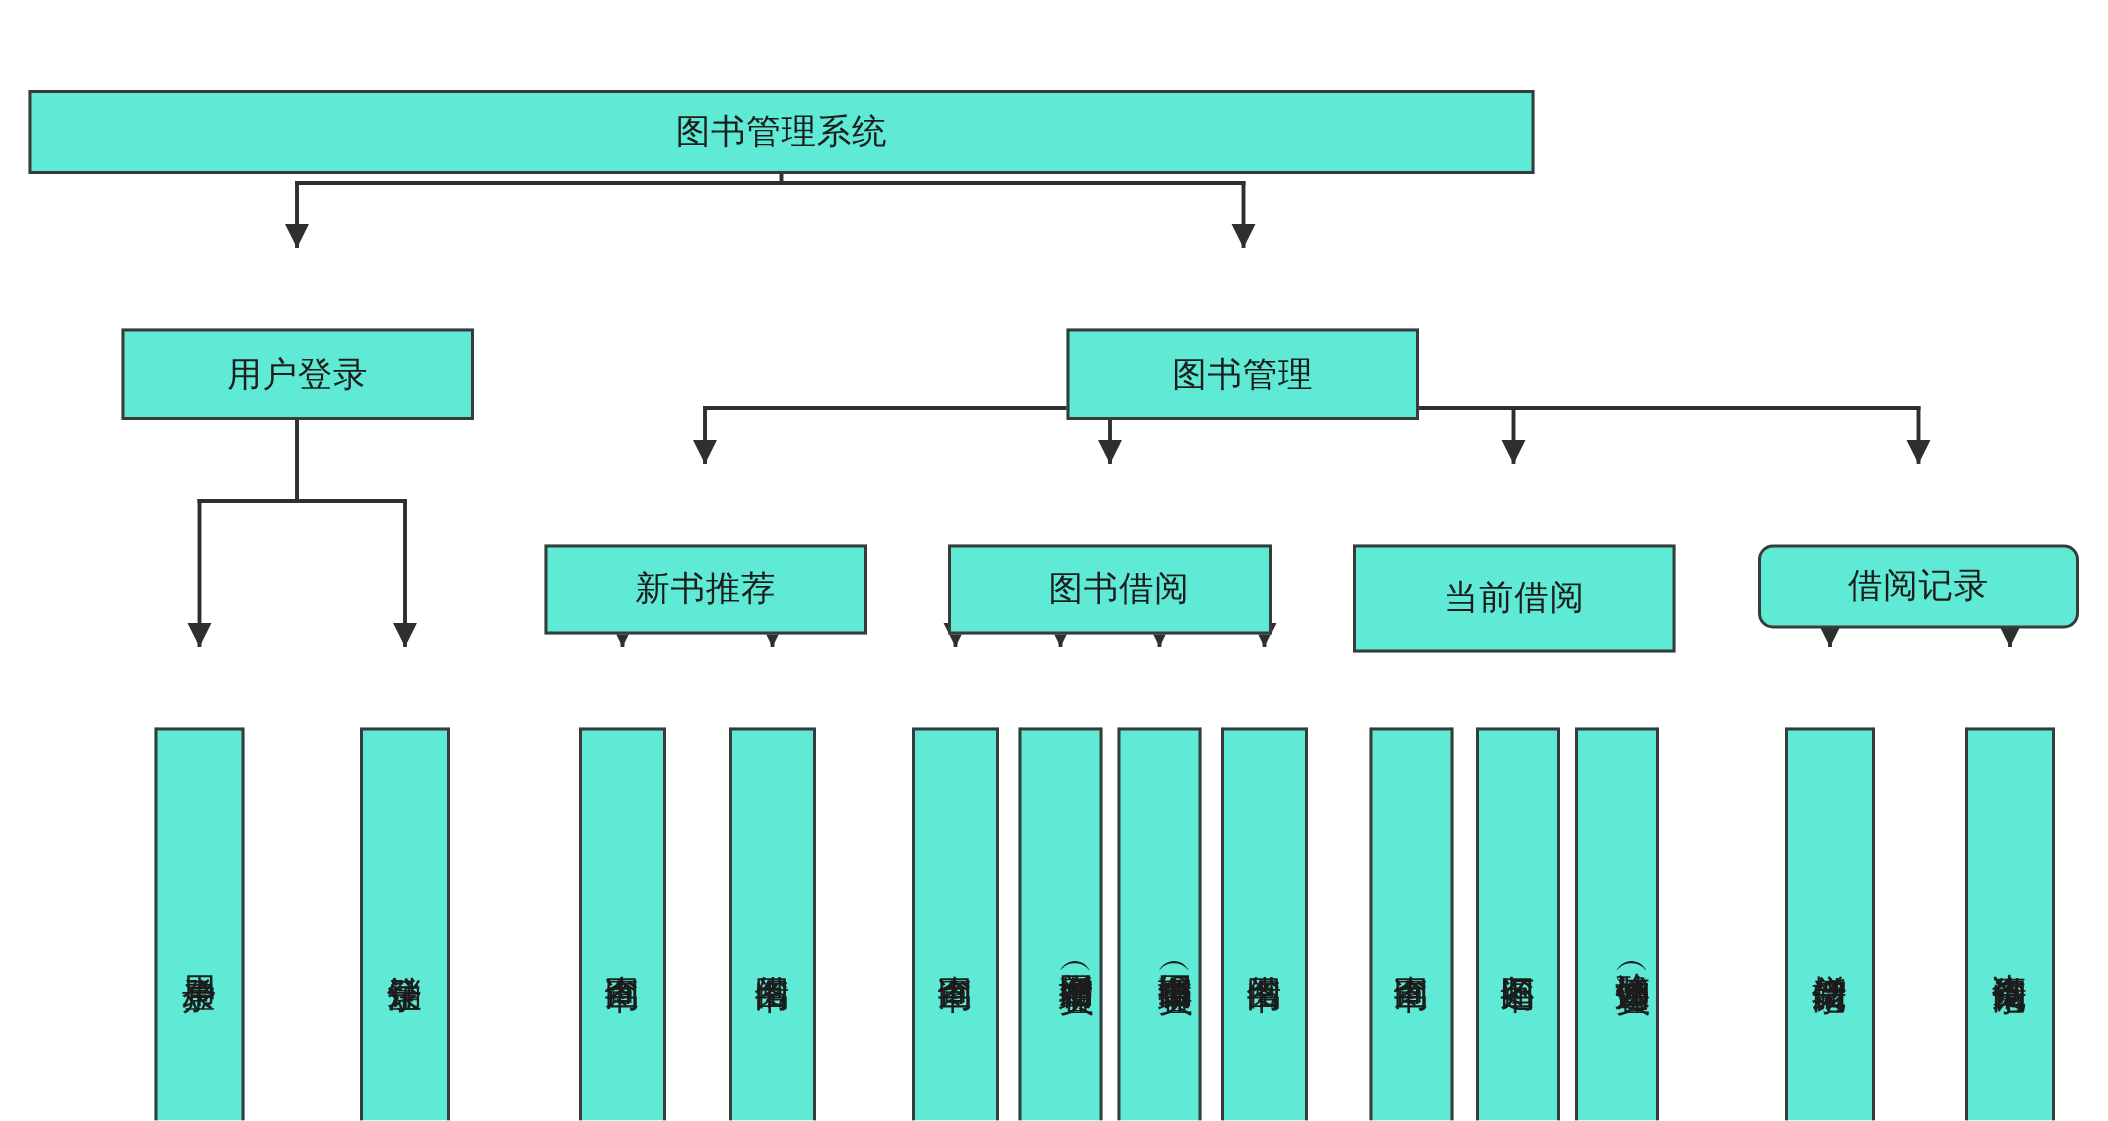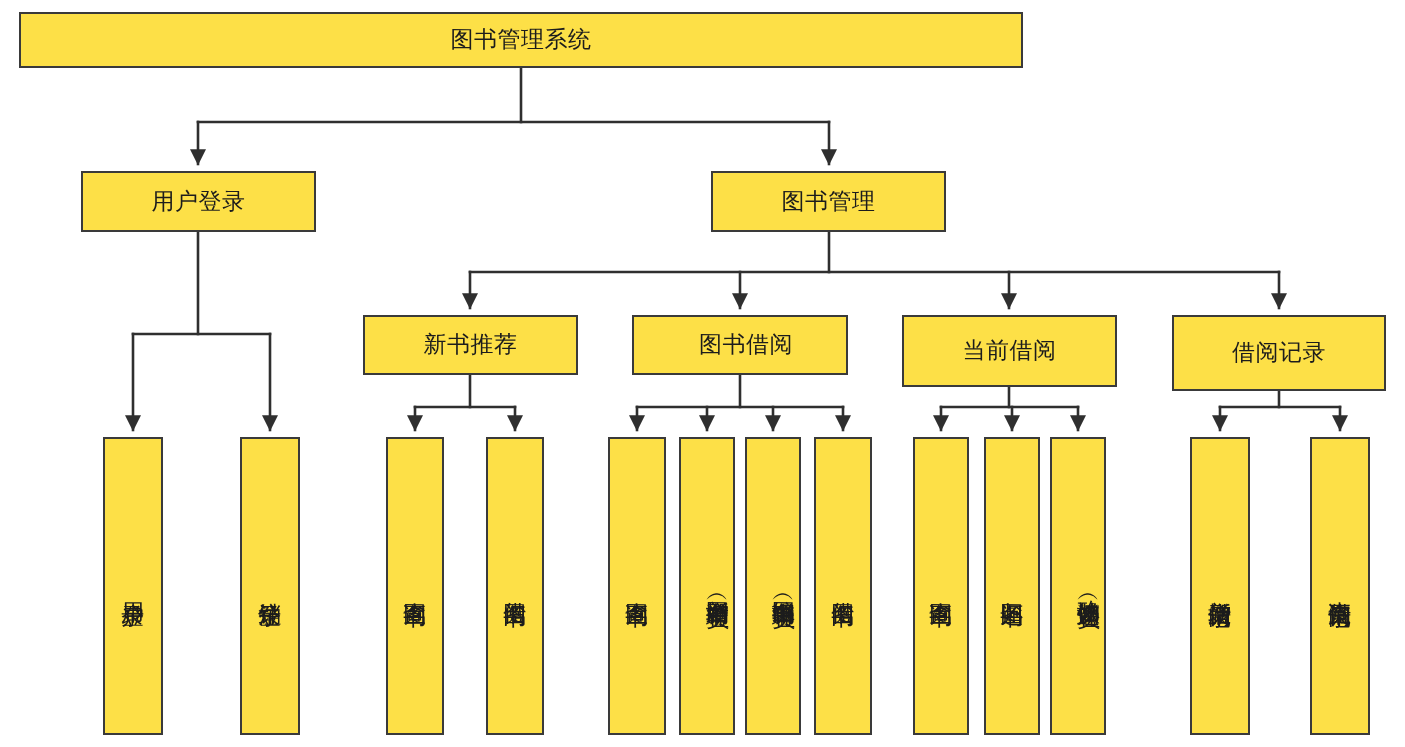--- a/index.html
+++ b/index.html
@@ -23,27 +23,28 @@
     left: 0;
     top: 0;
     width: 1405px;
     height: 747px;
     pointer-events: none;
   }
   .node {
     position: absolute;
     box-sizing: border-box;
     border: 2px solid #3a3a3a;
-    background: #fde047;
+    background: #5eead4;
     color: #1c1c1c;
     display: flex;
     align-items: center;
     justify-content: center;
     text-align: center;
     z-index: 2;
+    margin-top: 48px;
   }
   .node.horiz {
     font-size: 23px;
     letter-spacing: 0.5px;
     line-height: 1.2;
   }
   .node.vert {
     writing-mode: vertical-rl;
     text-orientation: upright;
     font-size: 23px;
@@ -139,21 +140,21 @@
 
   <div class="node horiz" style="left:363px; top:315px; width:215px; height:60px;">
     <span>新书推荐</span>
   </div>
   <div class="node horiz" style="left:632px; top:315px; width:216px; height:60px;padding-left:12px;">
     <span>图书借阅</span>
   </div>
   <div class="node horiz" style="left:902px; top:315px; width:215px; height:72px;">
     <span>当前借阅</span>
   </div>
-  <div class="node horiz" style="left:1172px; top:315px; width:214px; height:76px;">
+  <div class="node horiz" style="left:1172px; top:315px; width:214px; height:56px;border-radius:10px;">
     <span>借阅记录</span>
   </div>
 
   <div class="node vert centered" style="left:103px; top:437px; width:60px; height:298px;">
     <span>用户登录</span>
   </div>
   <div class="node vert centered" style="left:240px; top:437px; width:60px; height:298px;">
     <span>注销登录</span>
   </div>
 

